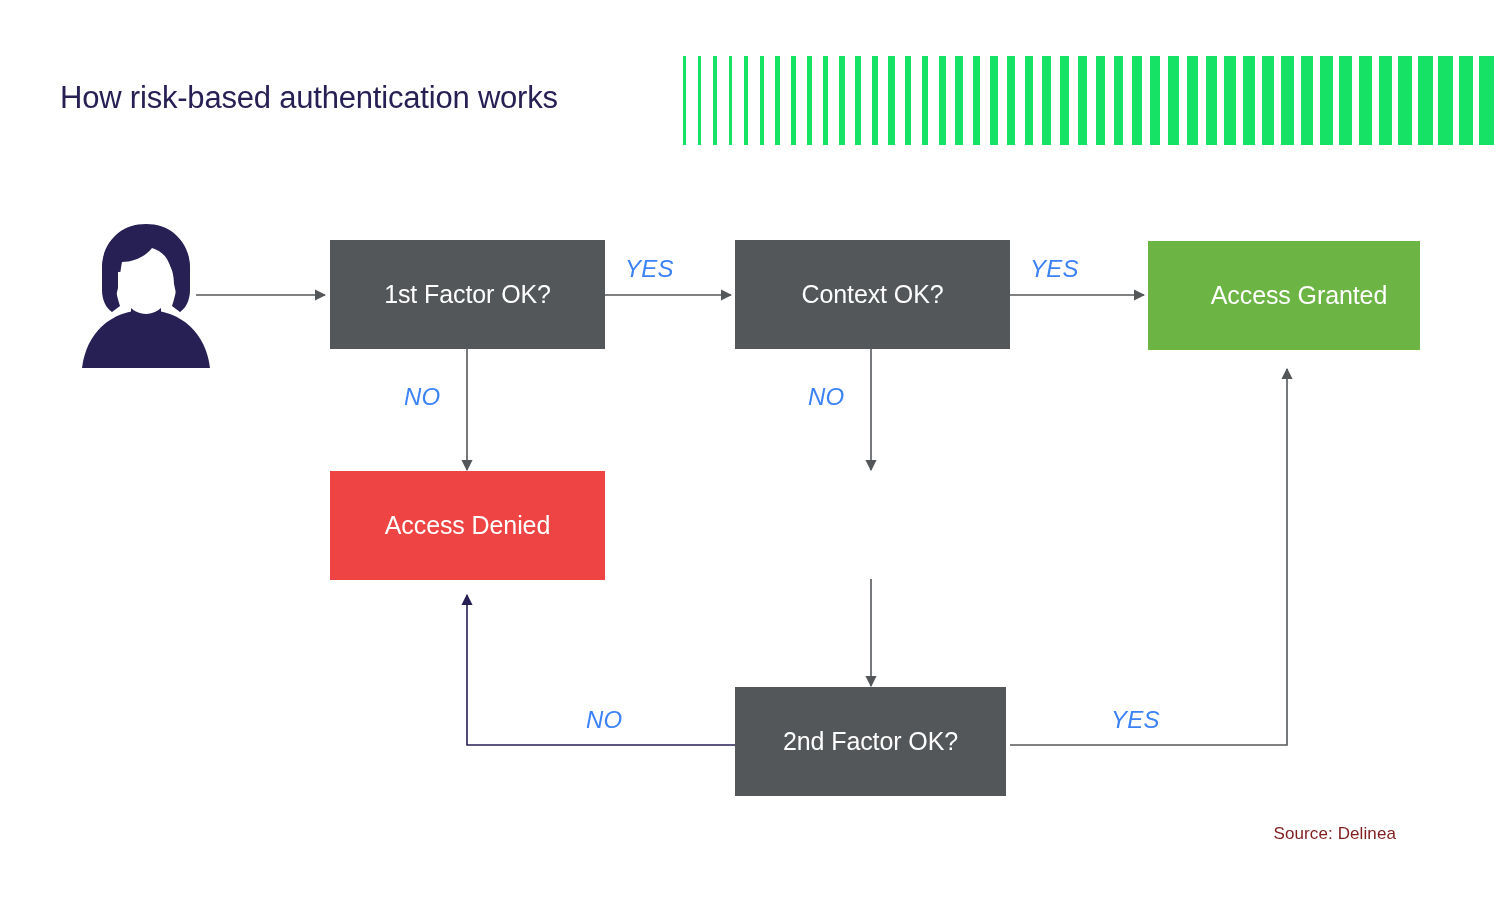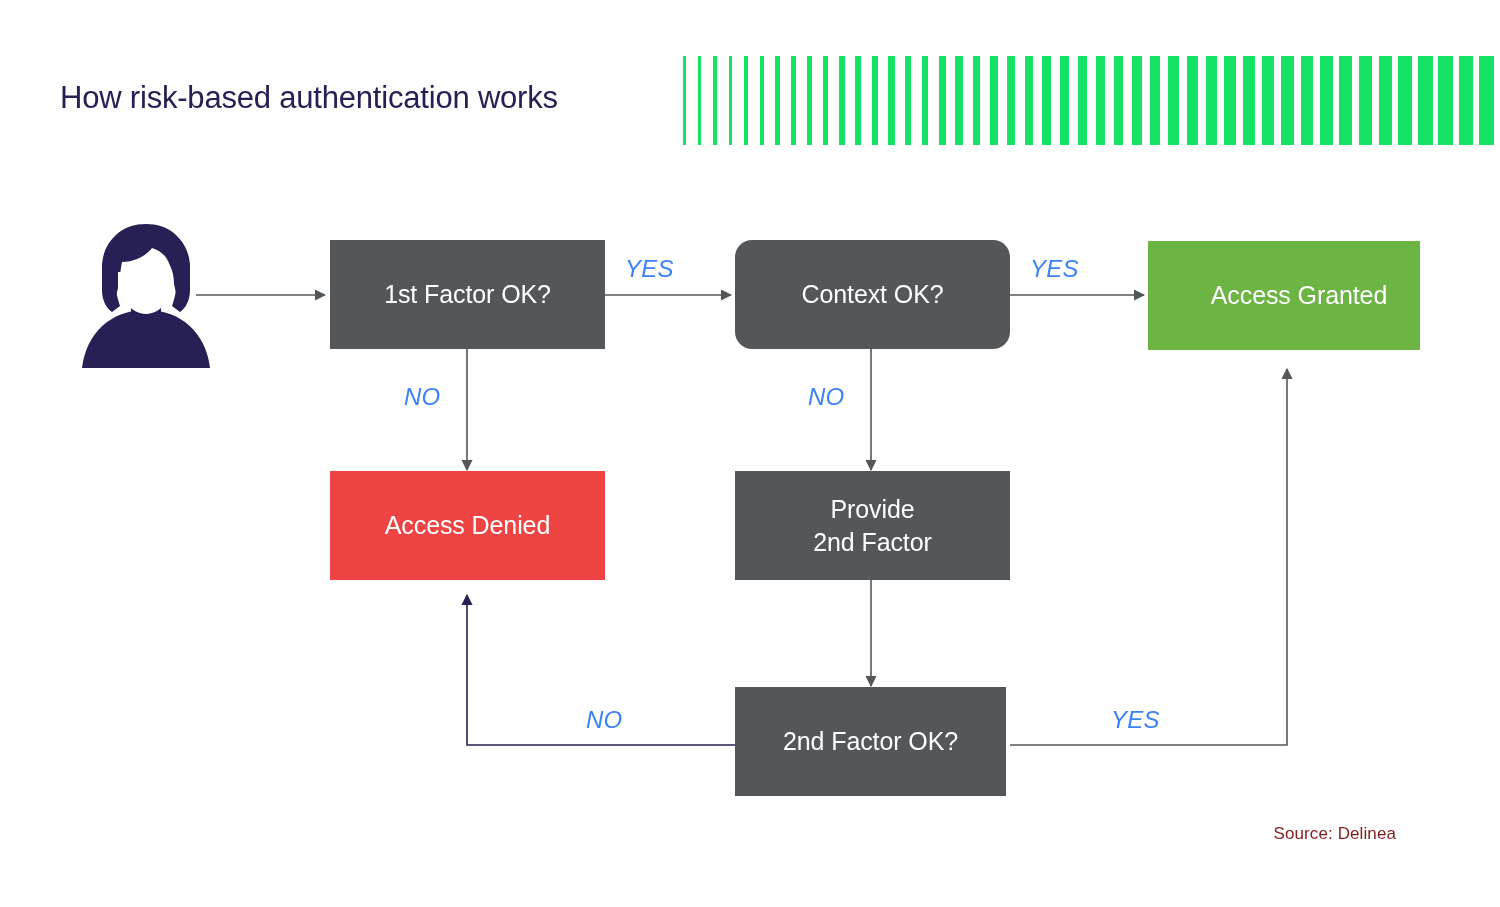--- a/index.html
+++ b/index.html
@@ -256,38 +256,32 @@
 
     <polyline points="735,745 467,745 467,595" fill="none" stroke="#272055" stroke-width="1.6" marker-end="url(#arrow-navy)"></polyline>
 
     <polyline points="1010,745 1287,745 1287,369" fill="none" stroke="#54575a" stroke-width="1.6" marker-end="url(#arrow-gray)"></polyline>
   </svg>
 
   <div class="node gray" style="left:330px; top:240px; width:275px; height:109px;">
     <span>1st Factor OK?</span>
   </div>
 
-  <div class="node gray" style="left:735px; top:240px; width:275px; height:109px;border-radius:17px;">
+  <div class="node gray" style="left:735px; top:240px; width:275px; height:109px;">
     <span>Context OK?</span>
   </div>
 
   <div class="node green" style="left:1148px; top:241px; width:272px; height:109px;">
     <span>Access Granted</span>
   </div>
 
   <div class="node navy" style="left:330px; top:471px; width:275px; height:109px;">
     <span>Access Denied</span>
   </div>
 
-  <div class="node gray" style="left:735px; top:471px; width:275px; height:109px;">
-    <span>
-      <span class="line2">Provide</span>
-      <span class="line2">2nd Factor</span>
-    </span>
-  </div>
 
   <div class="node gray" style="left:735px; top:687px; width:271px; height:109px;">
     <span>2nd Factor OK?</span>
   </div>
 
   <div class="edge-label" style="left:625px; top:255px;">YES</div>
 
   <div class="edge-label" style="left:1030px; top:255px;">YES</div>
 
   <div class="edge-label" style="left:404px; top:383px;">NO</div>

